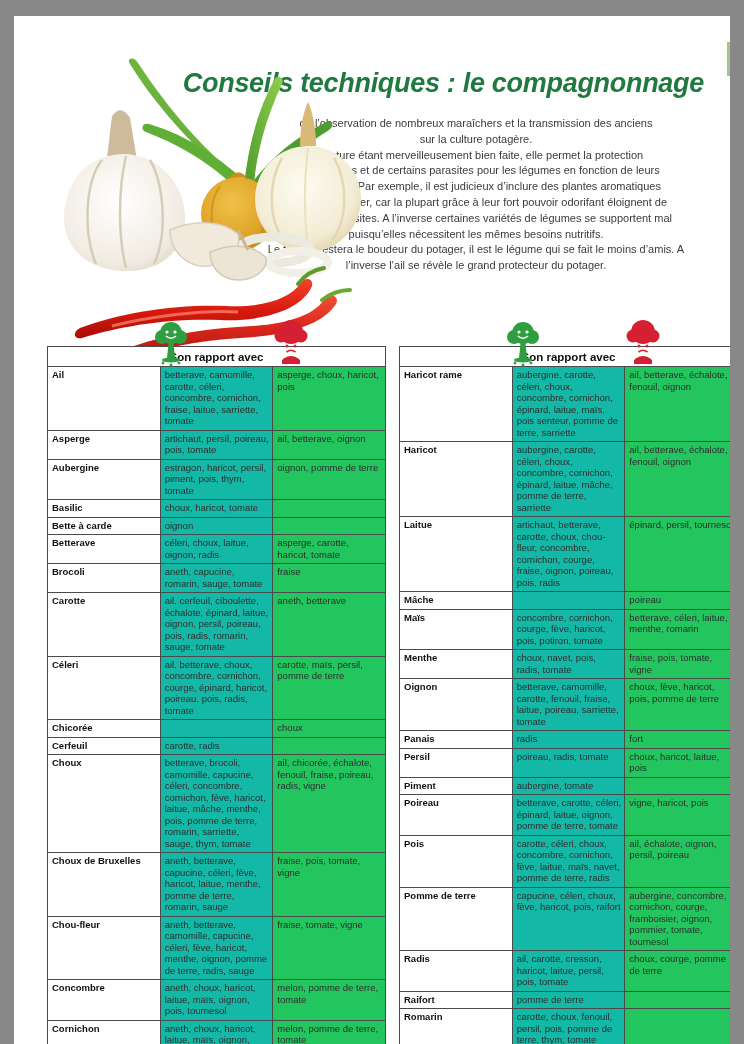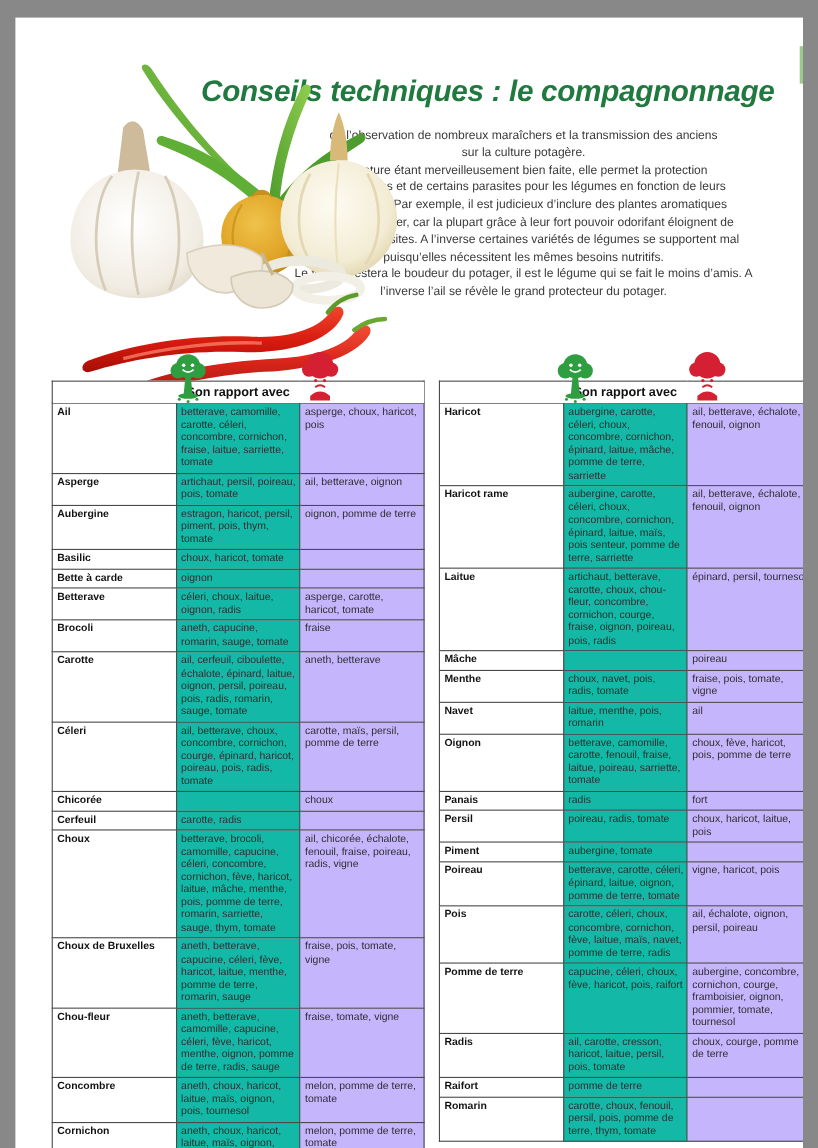--- a/index.html
+++ b/index.html
@@ -43,21 +43,21 @@
     font-size:11.5px; font-weight:bold; color:#111;
     text-align:center; vertical-align:middle; overflow:visible;
   }
   .tree { position:absolute; top:-27px; width:34px; height:47px; }
   .tree.happy { left:106px; }
   .tree.sad   { left:226px; }
   td { font-size:9.5px; line-height:11.5px; color:#2e2e2e; padding:2px 3px 3px 4px; }
   td.name { background:#ffffff; font-weight:bold; font-size:9.5px; color:#111; width:56px; }
   .t-right td.name { width:62px; }
   td.good { background:#14b8a6; width:141px; }
-  td.bad  { background:#c4b5fd; }
+  td.bad  { background:#22c55e; }
 </style>
 </head>
 <body>
 
 <div class="page">
 
   <div class="edge-tick"></div>
 
   <svg class="veg" width="345" height="292" viewBox="0 0 345 292">
     <defs>
@@ -292,50 +292,50 @@
               <circle cx="13" cy="26" r="1.5" fill="#d42032"></circle>
               <circle cx="21" cy="26" r="1.5" fill="#d42032"></circle>
               <path d="M12.5 32 Q17 28.5 21.5 32" stroke="#d42032" stroke-width="1.6" fill="none"></path>
               <path d="M8 40 Q17 32 26 40 L26 44 L8 44 Z" fill="#d42032"></path>
             </svg>
           </th>
         </tr>
       </thead>
       <tbody>
           <tr>
+            <td class="name">Haricot rame</td>
+            <td class="good">aubergine, carotte, céleri, choux, concombre, cornichon, épinard, laitue, maïs, pois senteur, pomme de terre, sarriette</td>
+            <td class="bad">ail, betterave, échalote, fenouil, oignon</td>
+          </tr>
+          <tr>
             <td class="name">Haricot</td>
             <td class="good">aubergine, carotte, céleri, choux, concombre, cornichon, épinard, laitue, mâche, pomme de terre, sarriette</td>
             <td class="bad">ail, betterave, échalote, fenouil, oignon</td>
           </tr>
           <tr>
-            <td class="name">Haricot rame</td>
-            <td class="good">aubergine, carotte, céleri, choux, concombre, cornichon, épinard, laitue, maïs, pois senteur, pomme de terre, sarriette</td>
-            <td class="bad">ail, betterave, échalote, fenouil, oignon</td>
-          </tr>
-          <tr>
             <td class="name">Laitue</td>
             <td class="good">artichaut, betterave, carotte, choux, chou-fleur, concombre, cornichon, courge, fraise, oignon, poireau, pois, radis</td>
             <td class="bad">épinard, persil, tournesol</td>
           </tr>
           <tr>
             <td class="name">Mâche</td>
             <td class="good"></td>
             <td class="bad">poireau</td>
           </tr>
           <tr>
+            <td class="name">Maïs</td>
+            <td class="good">concombre, cornichon, courge, fève, haricot, pois, potiron, tomate</td>
+            <td class="bad">betterave, céleri, laitue, menthe, romarin</td>
+          </tr>
+          <tr>
             <td class="name">Menthe</td>
             <td class="good">choux, navet, pois, radis, tomate</td>
             <td class="bad">fraise, pois, tomate, vigne</td>
           </tr>
           <tr>
-            <td class="name">Navet</td>
-            <td class="good">laitue, menthe, pois, romarin</td>
-            <td class="bad">ail</td>
-          </tr>
-          <tr>
             <td class="name">Oignon</td>
             <td class="good">betterave, camomille, carotte, fenouil, fraise, laitue, poireau, sarriette, tomate</td>
             <td class="bad">choux, fève, haricot, pois, pomme de terre</td>
           </tr>
           <tr>
             <td class="name">Panais</td>
             <td class="good">radis</td>
             <td class="bad">fort</td>
           </tr>
           <tr>

